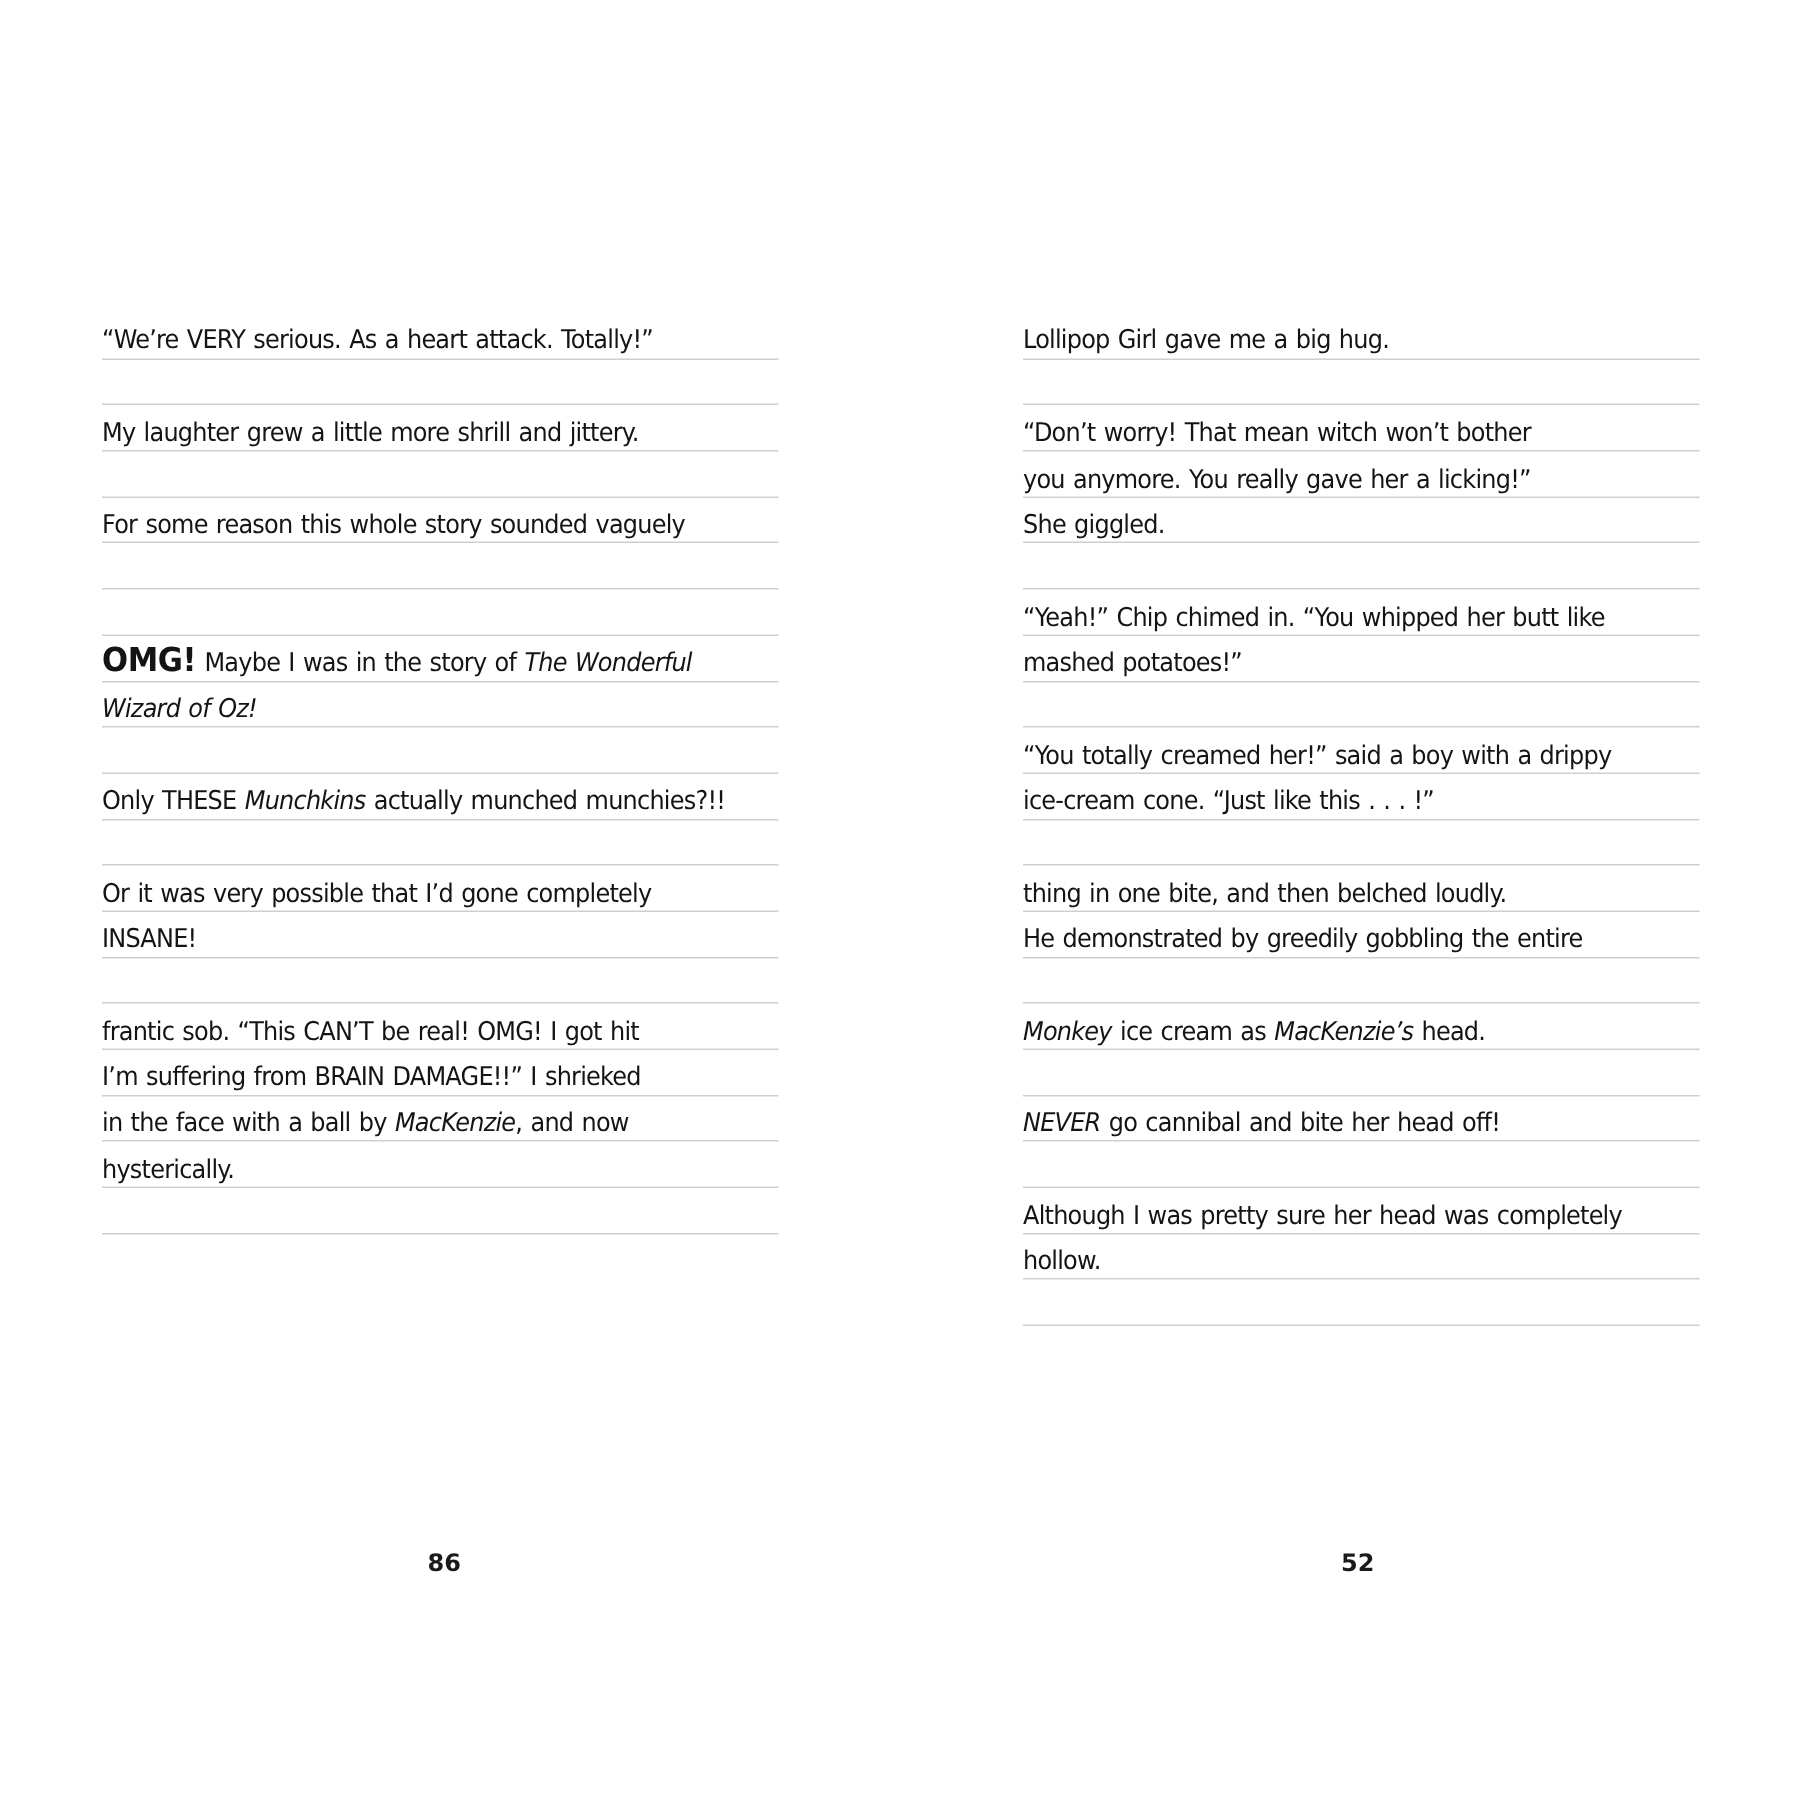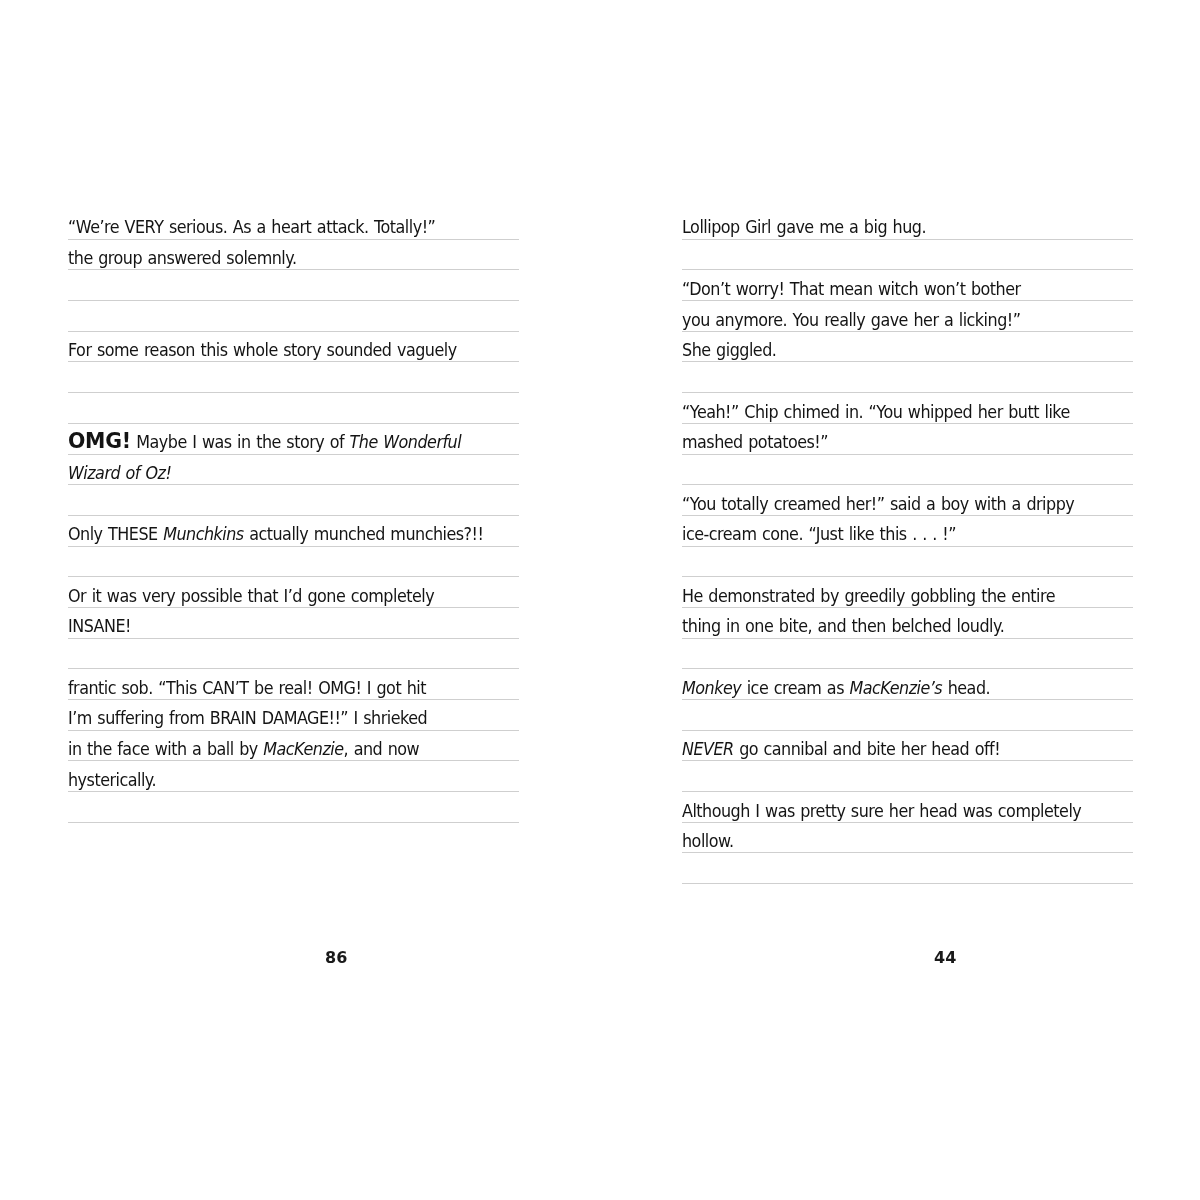--- a/index.html
+++ b/index.html
@@ -52,44 +52,43 @@
       transform-origin: left bottom;
       background: #ffffff;
       padding-right: 2px;
       line-height: 1;
       font-family: "DejaVu Sans", sans-serif;
     }
     em, .it { font-style: italic; }
     .big { font-size: 22px; font-weight: bold; letter-spacing: -0.3px; }
     .page-number {
       position: absolute;
-      top: 948px;
+      top: 1032px;
       font-size: 16px;
       font-weight: bold;
       font-family: "DejaVu Sans", sans-serif;
       color: #1a1a1a;
-      margin-left: 40px;
     }
     .page.left .page-number { left: 217px; }
     .page.right .page-number { left: 212px; }
   </style>
 </head>
 <body>
 
 <div class="spread">
 
   <div class="page left">
     <div class="ruled" id="left-ruled">
         <div class="line">
           <span class="line-text"><span>“We’re VERY serious. As a heart attack. Totally!”</span></span>
         </div>
+        <div class="line"></div>
         <div class="line">
-          <span class="line-text"><span>the group answered solemnly.</span></span>
+          <span class="line-text"><span>My laughter grew a little more shrill and jittery.</span></span>
         </div>
-        <div class="line"></div>
         <div class="line"></div>
         <div class="line">
           <span class="line-text"><span>For some reason this whole story sounded vaguely</span></span>
         </div>
         <div class="line"></div>
         <div class="line"></div>
         <div class="line">
           <span class="line-text"><span class="big">OMG!</span><span> Maybe I was in the story of </span><span class="it">The Wonderful</span></span>
         </div>
         <div class="line">
@@ -148,38 +147,38 @@
         </div>
         <div class="line"></div>
         <div class="line">
           <span class="line-text"><span>“You totally creamed her!” said a boy with a drippy</span></span>
         </div>
         <div class="line">
           <span class="line-text"><span>ice-cream cone. “Just like this . . . !”</span></span>
         </div>
         <div class="line"></div>
         <div class="line">
-          <span class="line-text"><span>He demonstrated by greedily gobbling the entire</span></span>
+          <span class="line-text"><span>thing in one bite, and then belched loudly.</span></span>
         </div>
         <div class="line">
-          <span class="line-text"><span>thing in one bite, and then belched loudly.</span></span>
+          <span class="line-text"><span>He demonstrated by greedily gobbling the entire</span></span>
         </div>
         <div class="line"></div>
         <div class="line">
           <span class="line-text"><span class="it">Monkey</span><span> ice cream as </span><span class="it">MacKenzie’s</span><span> head.</span></span>
         </div>
         <div class="line"></div>
         <div class="line">
           <span class="line-text"><span class="it">NEVER</span><span> go cannibal and bite her head off!</span></span>
         </div>
         <div class="line"></div>
         <div class="line">
           <span class="line-text"><span>Although I was pretty sure her head was completely</span></span>
         </div>
         <div class="line">
           <span class="line-text"><span>hollow.</span></span>
         </div>
         <div class="line"></div>
       </div>
-    <div class="page-number">44</div>
+    <div class="page-number">52</div>
   </div>
 
 </div>
 
 </body></html>

